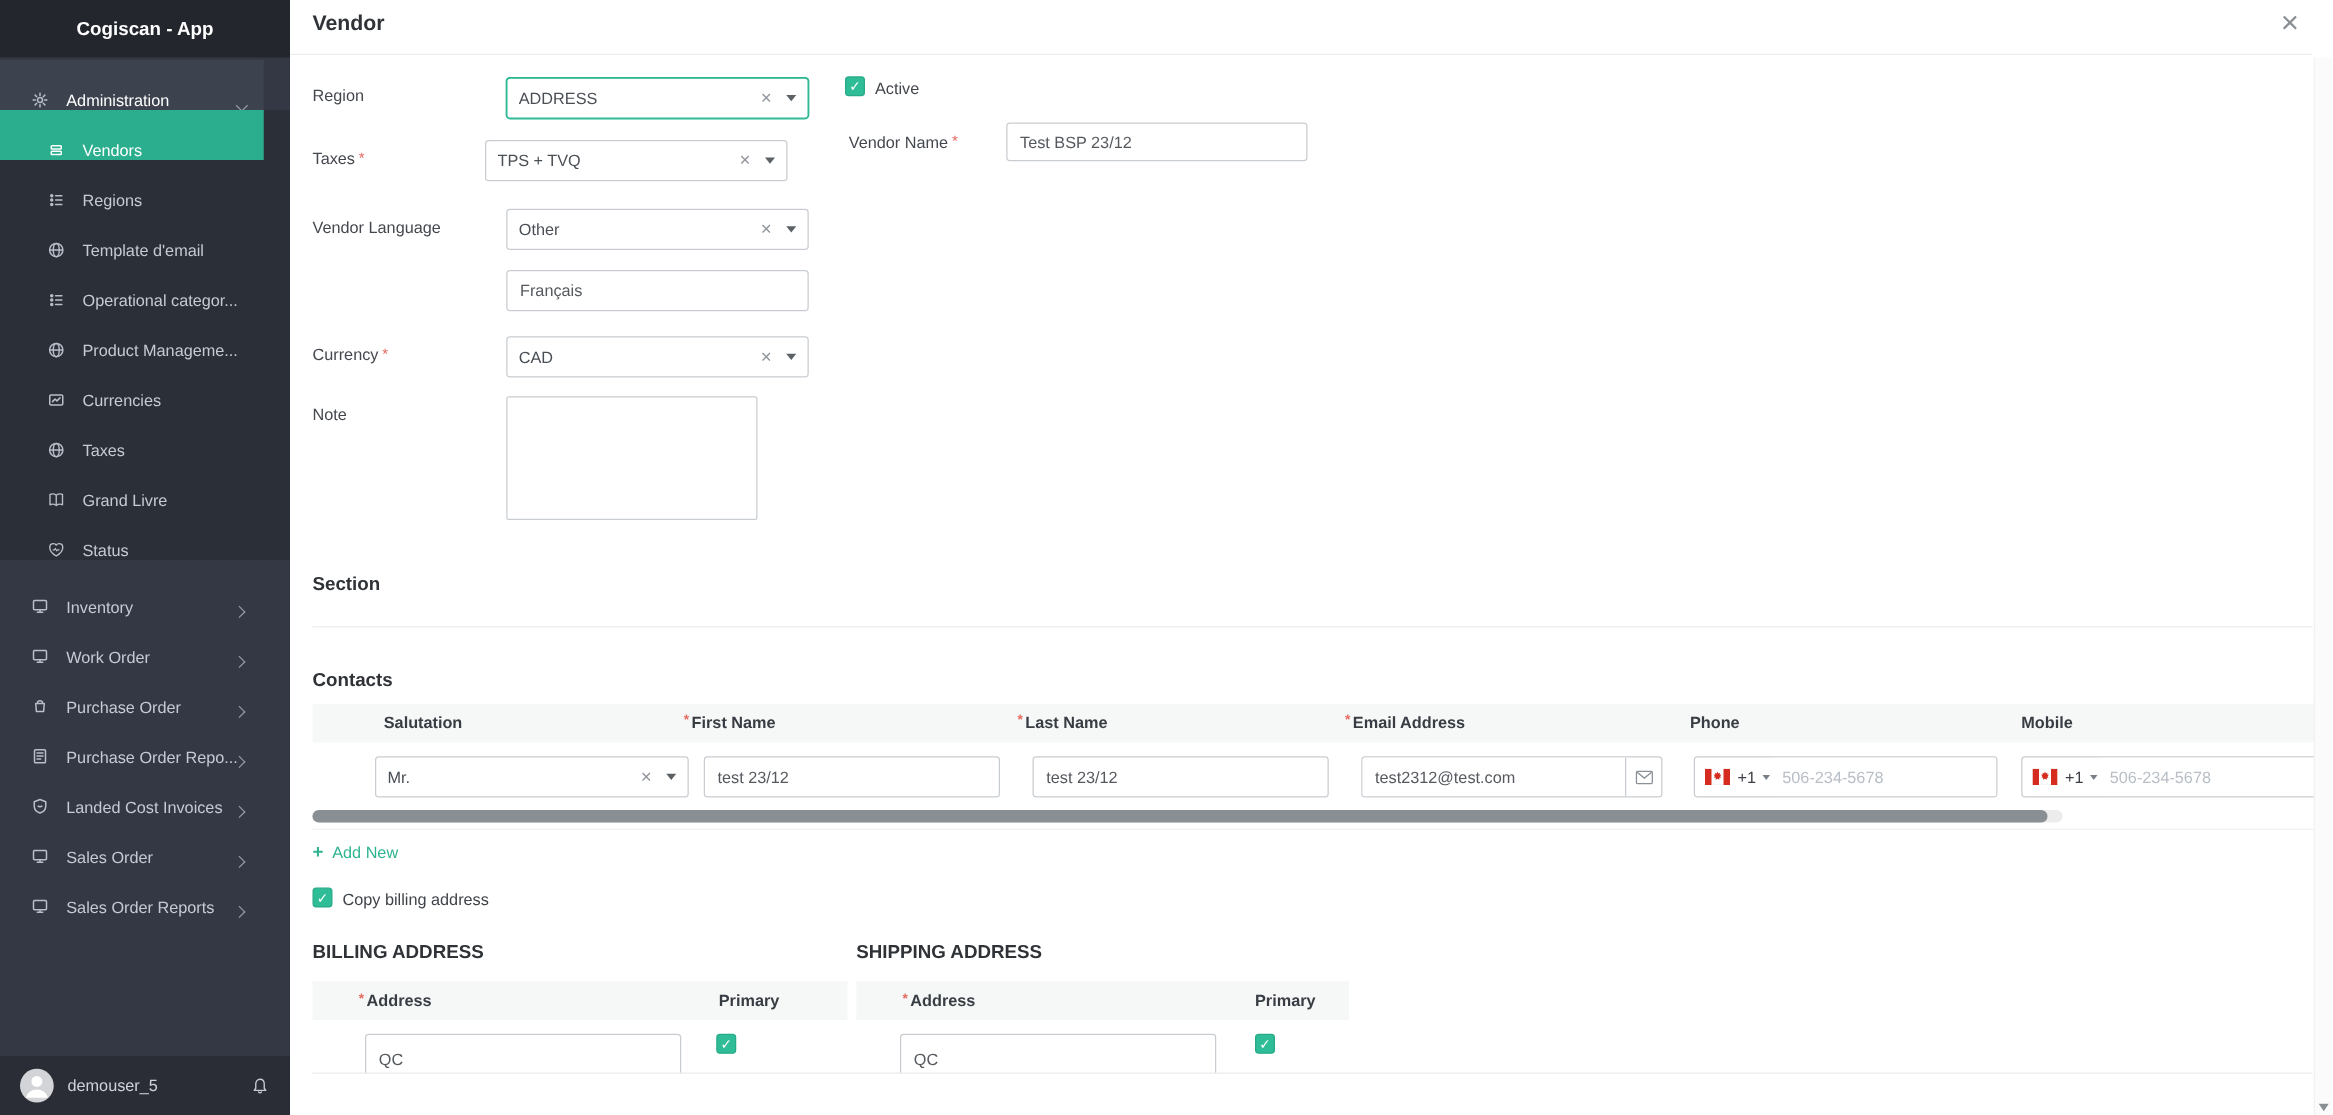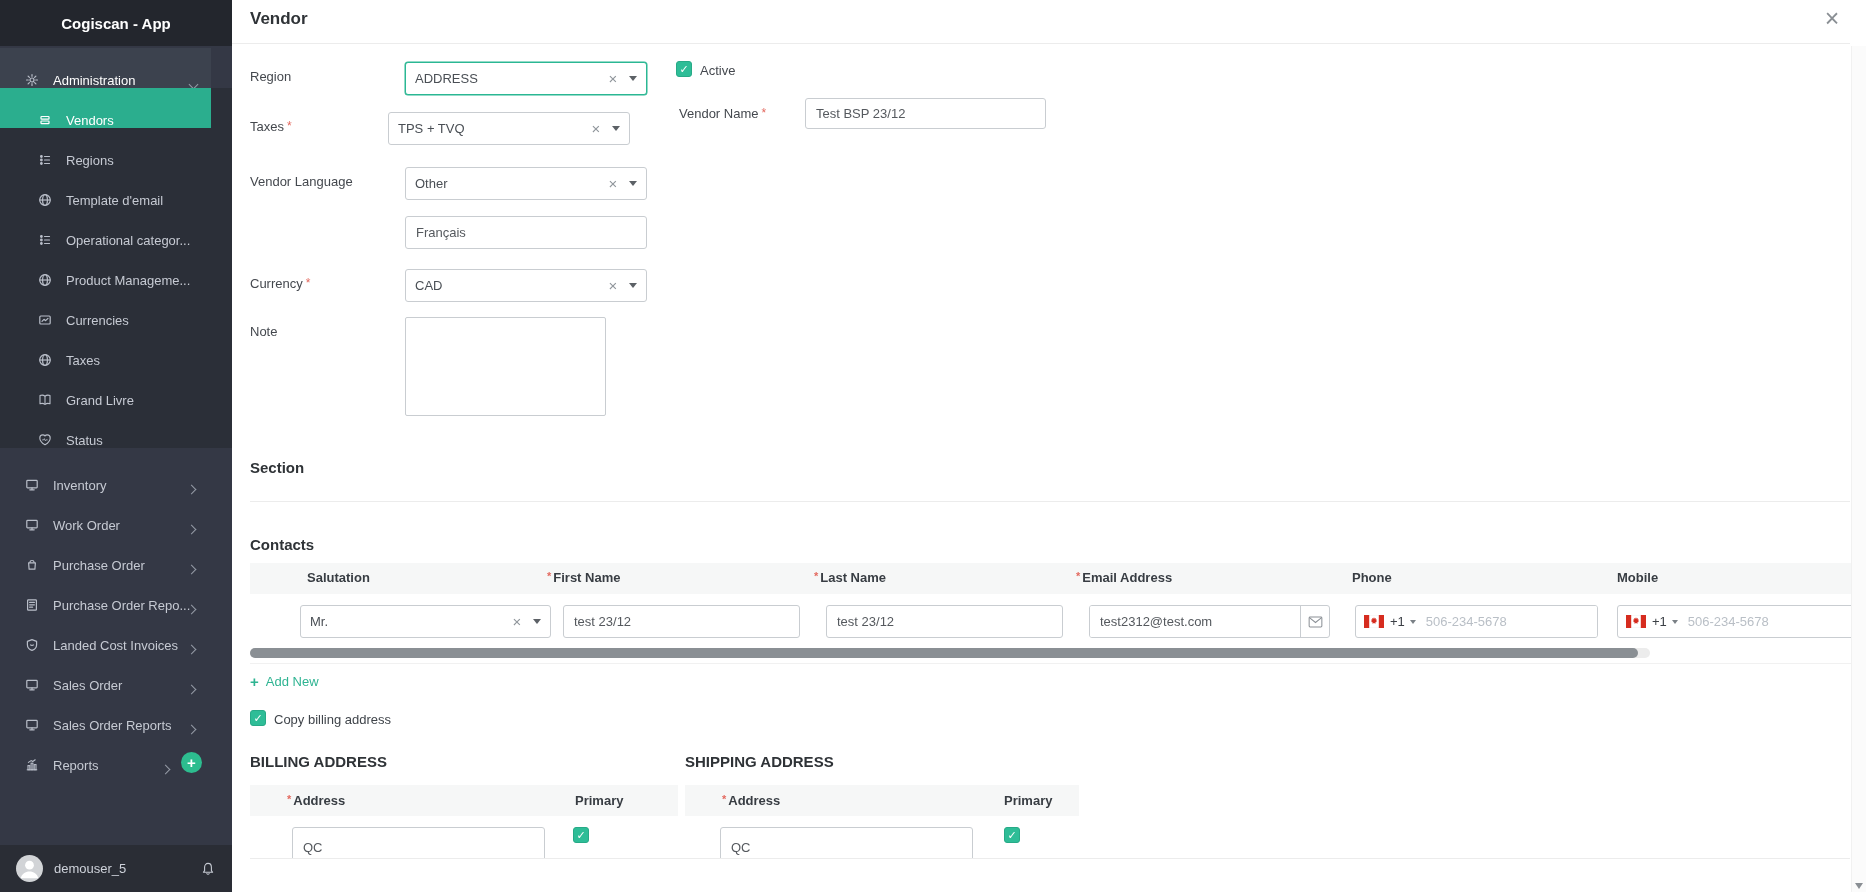--- a/index.html
+++ b/index.html
@@ -250,32 +250,20 @@
 
     <div class="side-item parent" style="top:693px">
       <svg class="ic" viewBox="0 0 16 16" fill="none" stroke="currentColor" stroke-width="1.2" stroke-linecap="round">
           <rect x="2.8" y="3.4" width="10.4" height="7.4" rx="0.8"></rect>
           <path d="M8 10.8v2M5.8 12.8h4.4"></path>
         </svg>
       <span>Sales Order Reports</span>
       <span class="chev right"></span>
     </div>
 
-    <div class="side-item parent" style="top:733px">
-      <svg class="ic" viewBox="0 0 16 16" fill="none" stroke="currentColor" stroke-width="1.1" stroke-linecap="round">
-          <path d="M3.2 12.8h9.6"></path>
-          <rect x="4" y="8.6" width="1.8" height="4.2"></rect>
-          <rect x="7.1" y="6.2" width="1.8" height="6.6"></rect>
-          <rect x="10.2" y="7.6" width="1.8" height="5.2"></rect>
-          <path d="M4.4 5.4l2.8-1.8 1.5.9 2.5-1.7"></path>
-        </svg>
-      <span>Reports</span>
-      <span class="chev inner"></span>
-      <span class="plus-badge"></span>
-    </div>
 
     <div class="user-bar">
       <span class="avatar">
         <svg width="27" height="27" viewBox="0 0 16 16">
             <circle cx="8" cy="6" r="2.6" fill="#fff"></circle>
             <path d="M2.8 13.8c.6-2.6 2.8-4 5.2-4s4.6 1.4 5.2 4z" fill="#fff"></path>
           </svg>
       </span>
       <span class="user-name">demouser_5</span>
       <svg class="bell" viewBox="0 0 16 16" fill="none" stroke="currentColor" stroke-width="1.1" stroke-linejoin="round">

